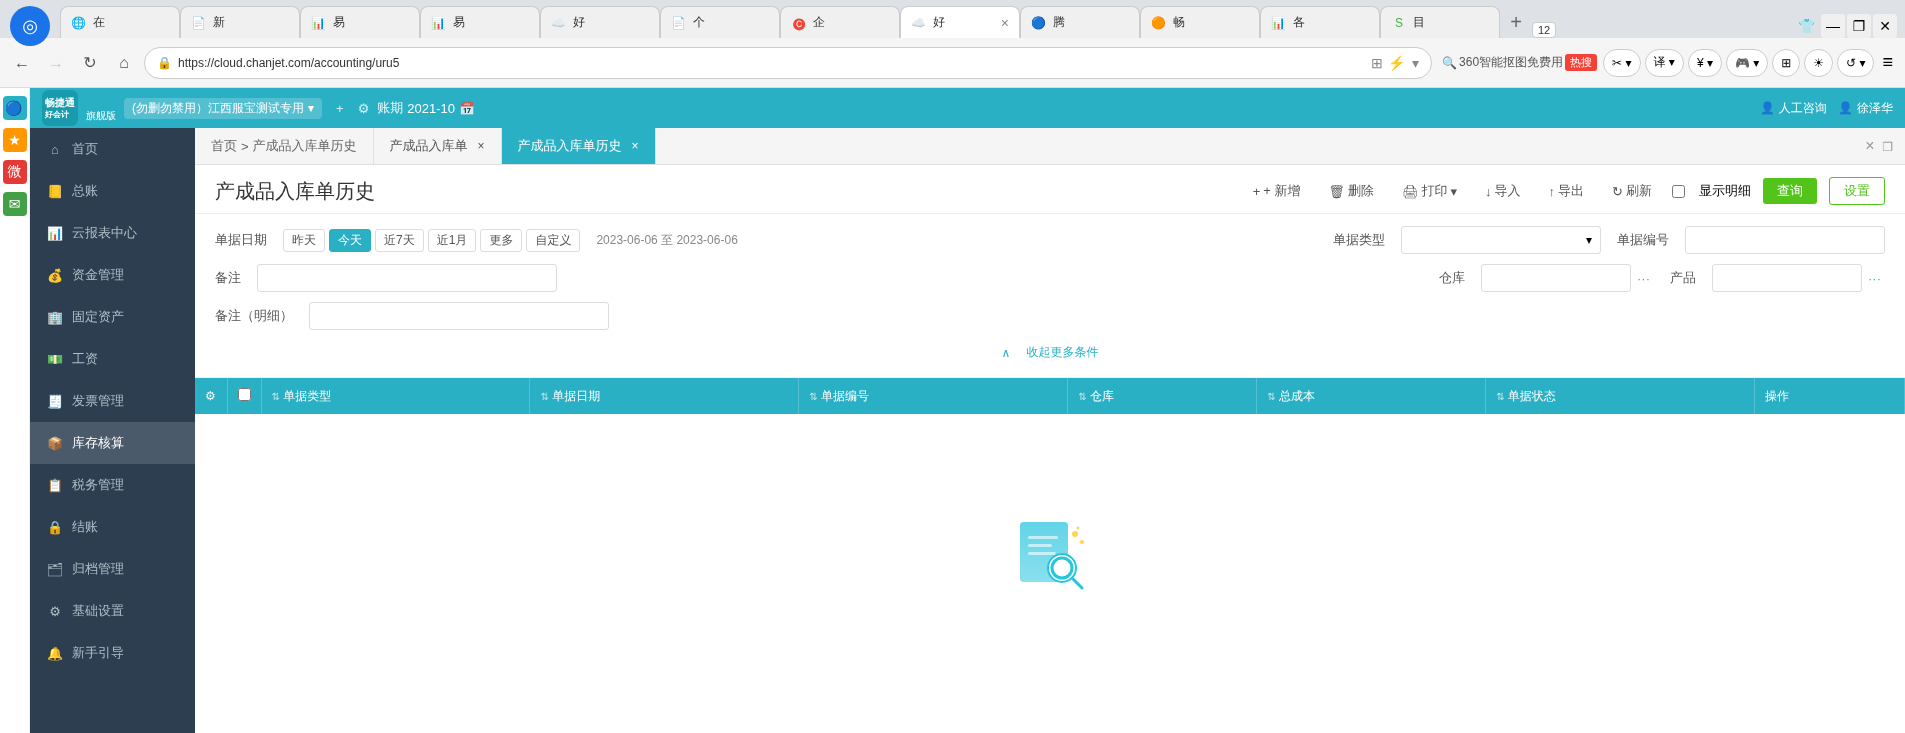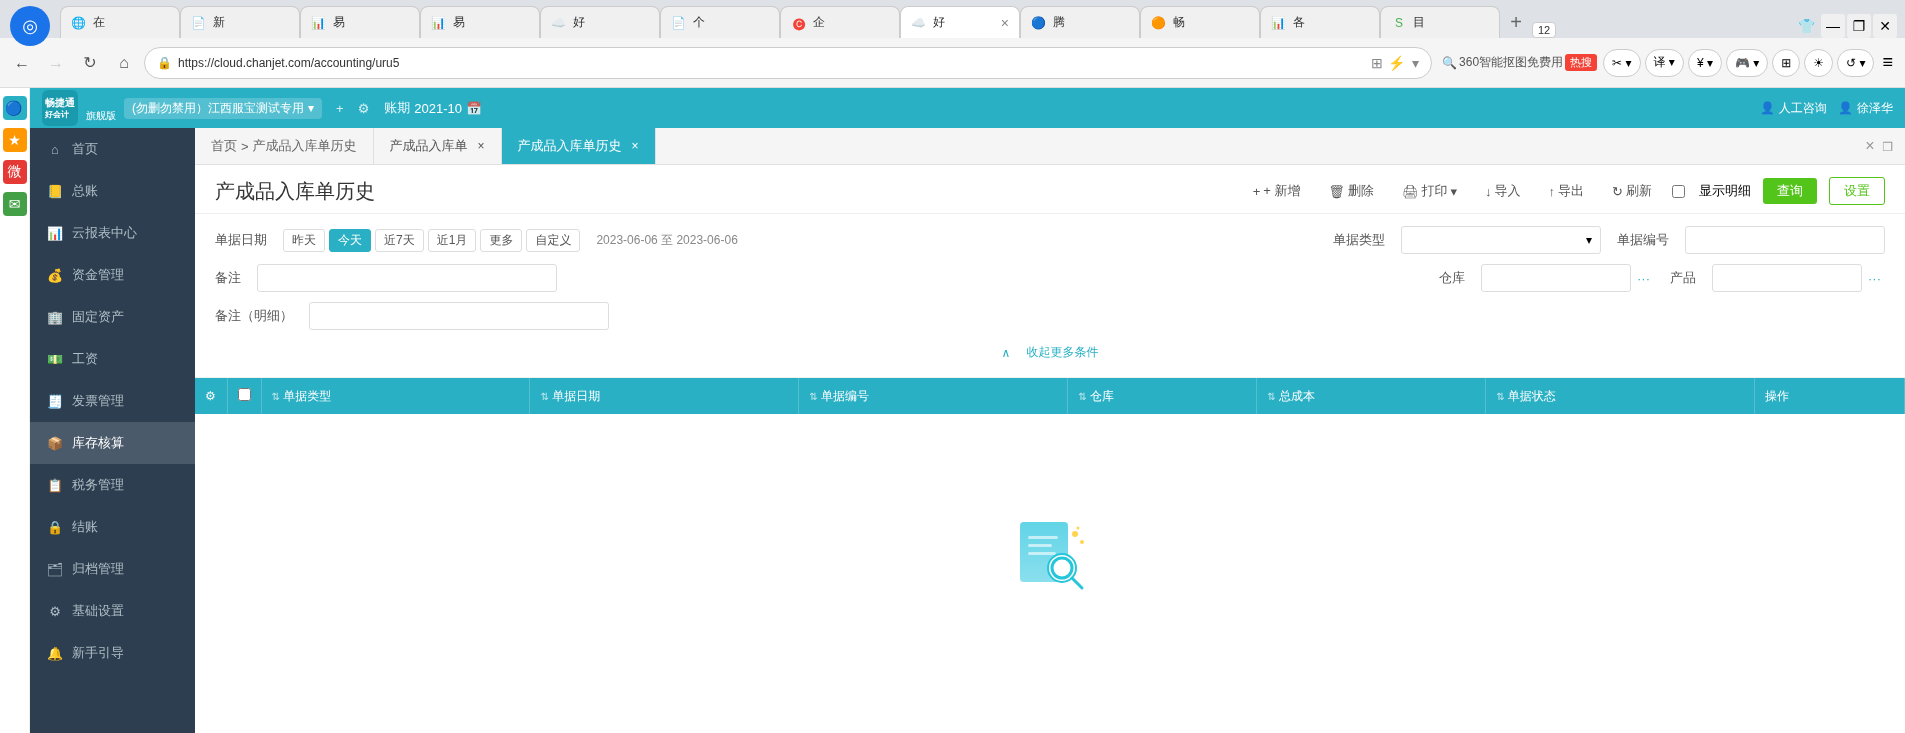--- a/index.html
+++ b/index.html
@@ -33,21 +33,21 @@
     .icon-bar-item { width: 24px; height: 24px; border-radius: 4px; display: flex; align-items: center; justify-content: center; cursor: pointer; font-size: 14px; }
 
     
     .main-app { flex: 1; display: flex; flex-direction: column; }
 
     
     .app-top { height: 40px; background: #2ab0c5; display: flex; align-items: center; padding: 8px 12px; gap: 8px; }
     .logo-box { width: 36px; height: 36px; background: #1a9aad; border-radius: 6px; display: flex; align-items: center; justify-content: center; color: #fff; font-size: 11px; font-weight: bold; }
     .company-select { background: rgba(255,255,255,0.2); border: none; border-radius: 4px; color: #fff; padding: 2px 8px; font-size: 12px; cursor: pointer; display: flex; align-items: center; gap: 4px; }
     .app-top-right { margin-left: auto; display: flex; align-items: center; gap: 12px; color: #fff; font-size: 12px; }
-    .period-label { display: flex; align-items: center; gap: 4px; margin-left: 7px; }
+    .period-label { display: flex; align-items: center; gap: 4px; }
 
     
     .sidebar { width: 165px; background: #2c3e50; color: #ccc; display: flex; flex-direction: column; }
     .sidebar-item { height: 42px; display: flex; align-items: center; padding: 0 16px; gap: 8px; cursor: pointer; font-size: 13px; color: #b0bec5; }
     .sidebar-item.active { background: rgba(255,255,255,0.15); color: #fff; }
     .sidebar-icon { width: 18px; text-align: center; }
 
     
     .page-content { flex: 1; background: #fff; display: flex; flex-direction: column; overflow: hidden; }
 

